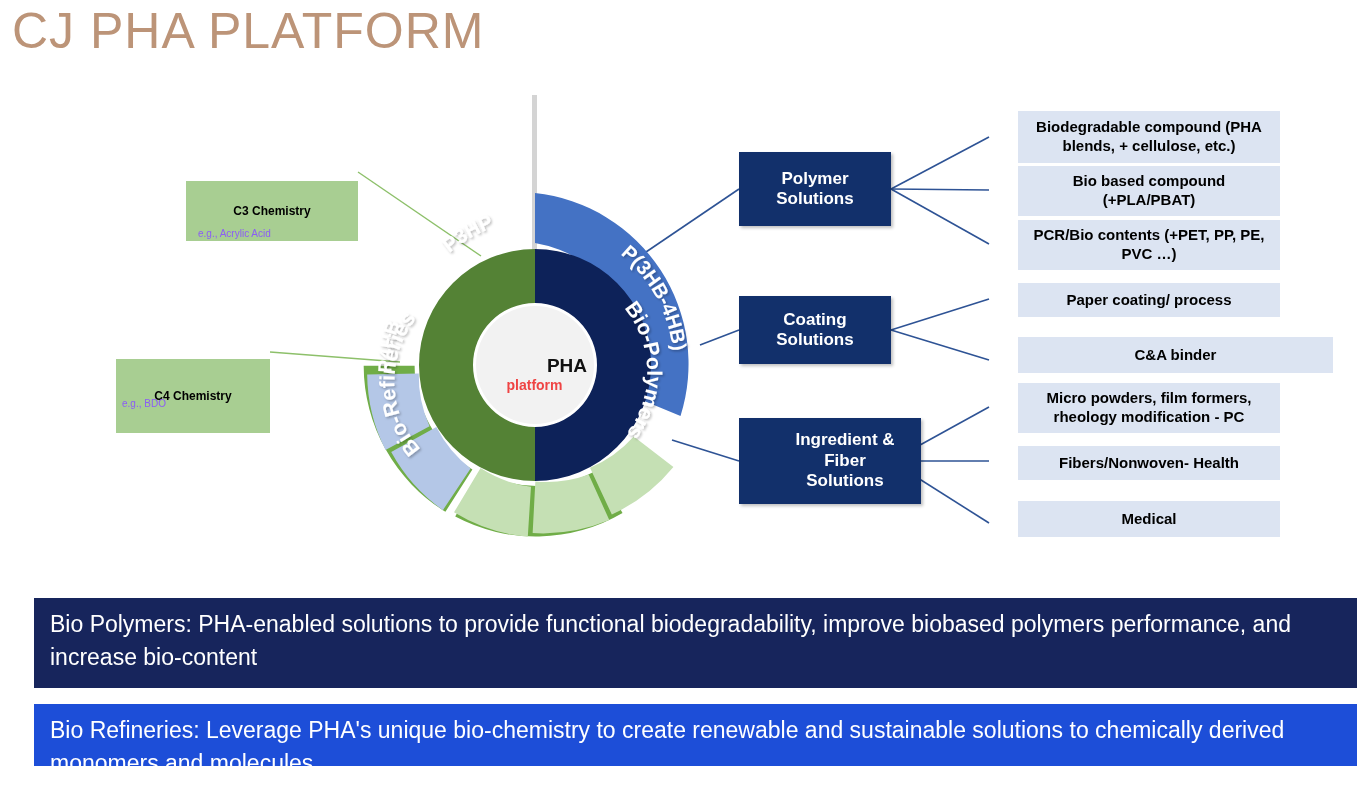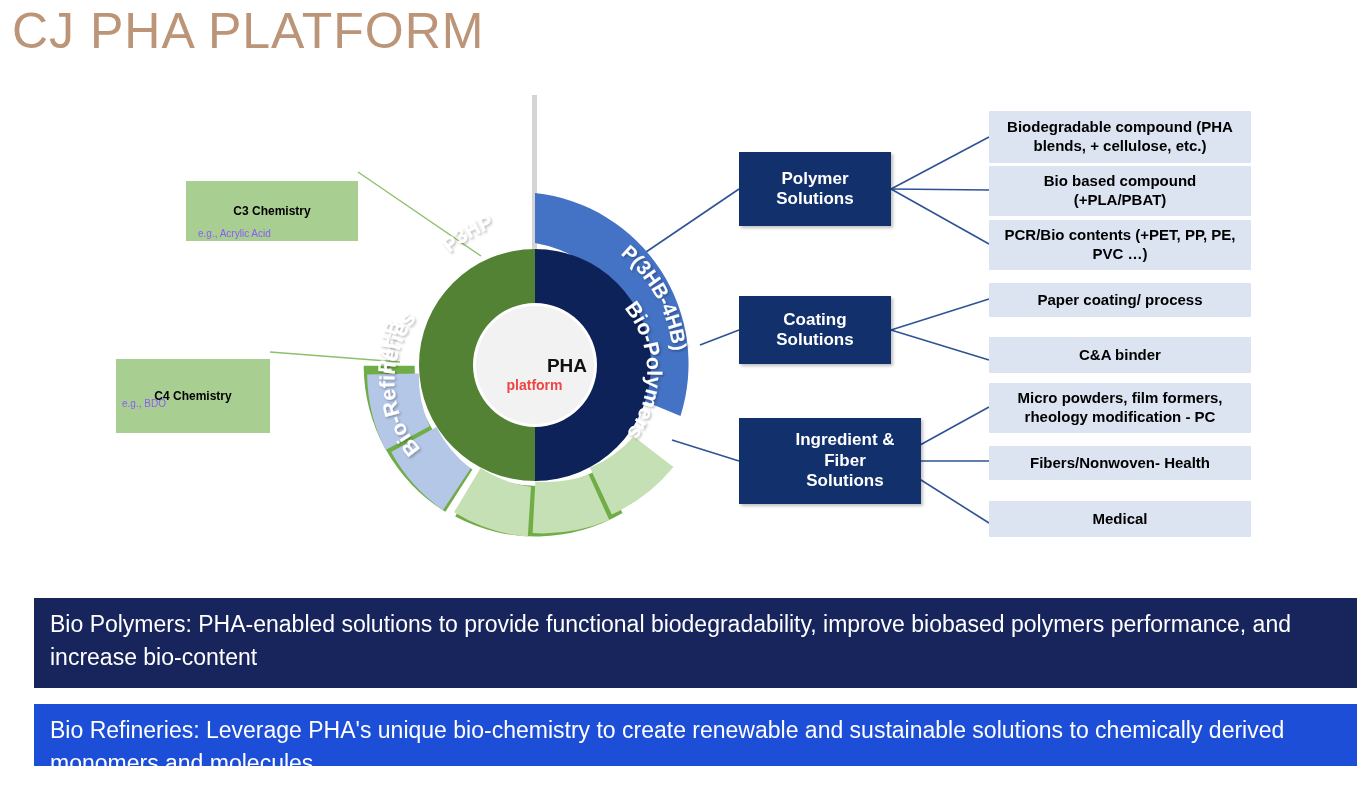--- a/index.html
+++ b/index.html
@@ -113,20 +113,21 @@
     color: #000;
     font-weight: bold;
     font-size: 15px;
     display: flex;
     align-items: center;
     justify-content: center;
     text-align: center;
     line-height: 1.25;
     padding: 12px 8px;
     box-sizing: border-box;
+    margin-left: 29px;
   }
 
   #connectors {
     position: absolute;
     left: 0; top: 0;
     width: 1357px; height: 795px;
     pointer-events: none;
   }
 
   
@@ -245,20 +246,20 @@
 </div>
 <div class="sol-box" id="sol-box-2">
   <span>Ingredient &amp;<br>Fiber<br>Solutions</span>
 </div>
 
 <div class="leaf-box" style="left:989px; top:111px; width:262px; height:52px;">Biodegradable compound  (PHA blends, + cellulose, etc.)</div>
 <div class="leaf-box" style="left:989px; top:166px; width:262px; height:50px;">Bio based compound (+PLA/PBAT)</div>
 <div class="leaf-box" style="left:989px; top:220px; width:262px; height:50px;">PCR/Bio contents (+PET, PP, PE, PVC …)</div>
 
 <div class="leaf-box" style="left:989px; top:283px; width:262px; height:34px;">Paper coating/ process</div>
-<div class="leaf-box" style="left:989px; top:337px; width:262px; height:36px;text-align:center;">C&amp;A binder</div>
+<div class="leaf-box" style="left:989px; top:337px; width:315px; height:36px;text-align:center;">C&amp;A binder</div>
 
 <div class="leaf-box" style="left:989px; top:383px; width:262px; height:50px;">Micro powders, film formers, rheology modification - PC</div>
 <div class="leaf-box" style="left:989px; top:446px; width:262px; height:34px;">Fibers/Nonwoven- Health</div>
 <div class="leaf-box" style="left:989px; top:501px; width:262px; height:36px;">Medical</div>
 
 <div class="banner" id="banner-0">Bio Polymers: PHA-enabled solutions to provide functional biodegradability, improve biobased polymers performance, and increase bio-content</div>
 <div class="banner" id="banner-1">Bio Refineries: Leverage PHA's unique bio-chemistry to create renewable and sustainable solutions to chemically derived monomers and molecules</div>
 
 </body></html>

